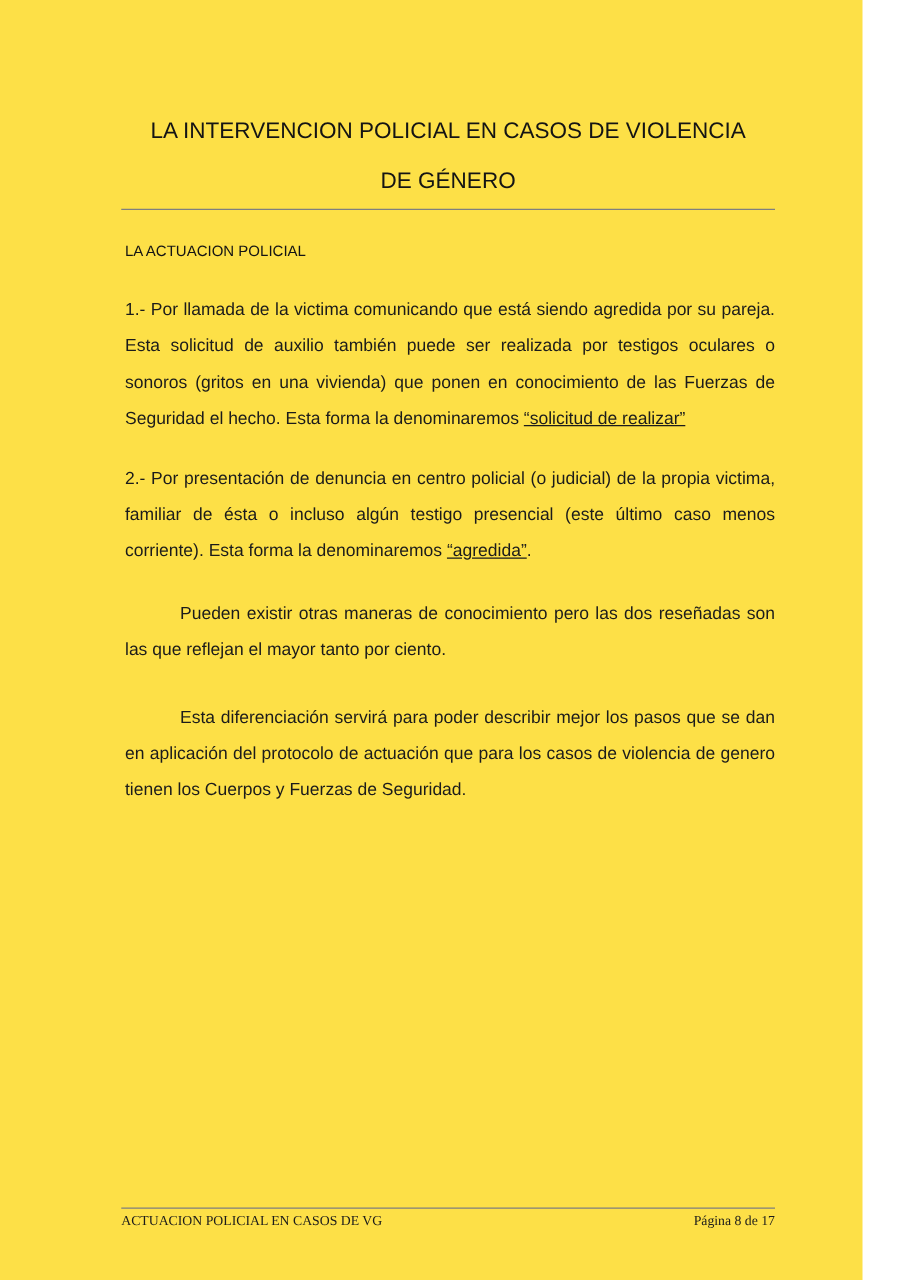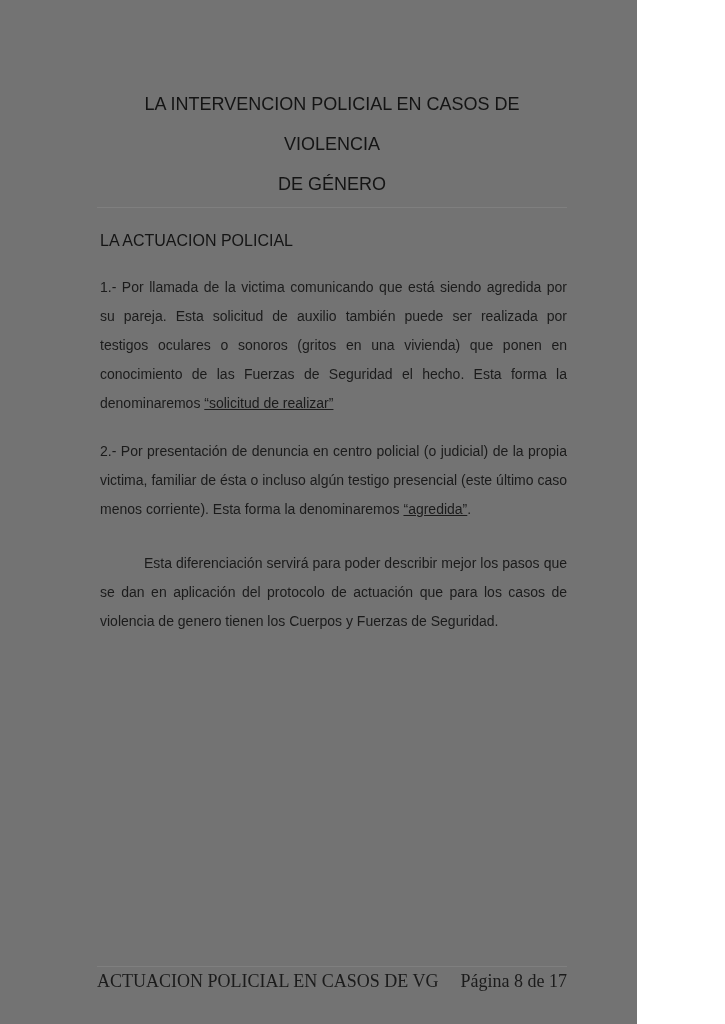--- a/index.html
+++ b/index.html
@@ -2,23 +2,23 @@
 <html lang="es"><head>
 <meta charset="utf-8">
 <style>
   html, body {
     margin: 0;
     padding: 0;
     background: #ffffff;
   }
   .page {
     position: relative;
-    width: 637px;
+    width: 690px;
     height: 1024px;
-    background: #737373;
+    background: #fde047;
     color: #1b1b1b;
     font-family: "Liberation Sans", sans-serif;
     overflow: hidden;
   }
   .title-block {
     padding: 84px 70px 0 97px;
   }
   h1.doc-title {
     margin: 0;
     font-size: 18px;
@@ -44,21 +44,21 @@
     line-height: 29px;
     text-align: justify;
     color: #1b1b1b;
   }
   .indent {
     text-indent: 44px;
   }
   .p-intro    { margin-top: 54px; }
   h2.section-heading {
     margin: 22px 0 0 0;
-    font-size: 16px;
+    font-size: 12px;
     font-weight: normal;
     line-height: 22px;
     color: #141414;
   }
   .p-question { margin-top: 32px; }
   .p-item1    { margin-top: 21px; }
   .p-item2    { margin-top: 19px; }
   .p-others   { margin-top: 21px; }
   .p-diff     { margin-top: 25px; }
   .underline {
@@ -72,21 +72,21 @@
   }
   .footer-rule {
     border: none;
     border-top: 1px solid #7f7f7f;
     margin: 0;
   }
   .footer-row {
     display: flex;
     justify-content: space-between;
     font-family: "Liberation Serif", serif;
-    font-size: 18px;
+    font-size: 11px;
     color: #1b1b1b;
     padding-top: 4px;
   }
 </style>
 </head>
 <body>
 
 <div class="page">
 
   <header class="title-block">
@@ -100,20 +100,21 @@
   <main class="content">
 
 
     <h2 class="section-heading">LA ACTUACION POLICIAL</h2>
 
 
     <p class="para p-item1"><span>1.- Por llamada de la victima comunicando que está siendo agredida por su pareja. Esta solicitud de auxilio también puede ser realizada por testigos oculares o sonoros (gritos en una vivienda) que ponen en conocimiento de las Fuerzas de Seguridad el hecho. Esta forma la denominaremos </span><span class="underline">“solicitud de realizar”</span></p>
 
     <p class="para p-item2"><span>2.- Por presentación de denuncia en centro policial (o judicial) de la propia victima, familiar de ésta o incluso algún testigo presencial (este último caso menos corriente). Esta forma la denominaremos </span><span class="underline">“agredida”</span><span>.</span></p>
 
+    <p class="para indent p-others">Pueden existir otras maneras de conocimiento pero las dos reseñadas son las que reflejan el mayor tanto por ciento.</p>
 
     <p class="para indent p-diff">Esta diferenciación servirá para poder describir mejor los pasos que se dan en aplicación del protocolo de actuación que para los casos de violencia de genero tienen los Cuerpos y Fuerzas de Seguridad.</p>
 
   </main>
 
   <footer class="page-footer">
     <hr class="footer-rule">
     <div class="footer-row">
       <span>ACTUACION POLICIAL EN CASOS DE VG</span>
       <span>Página 8 de 17</span>

